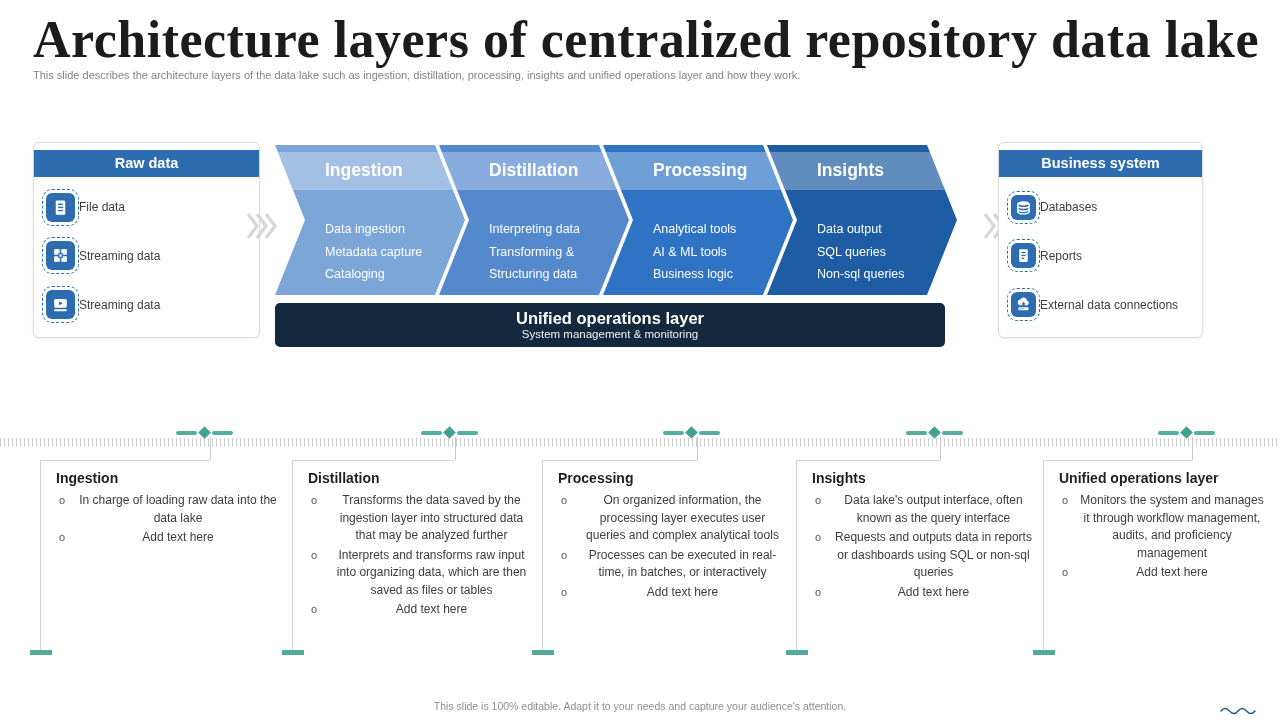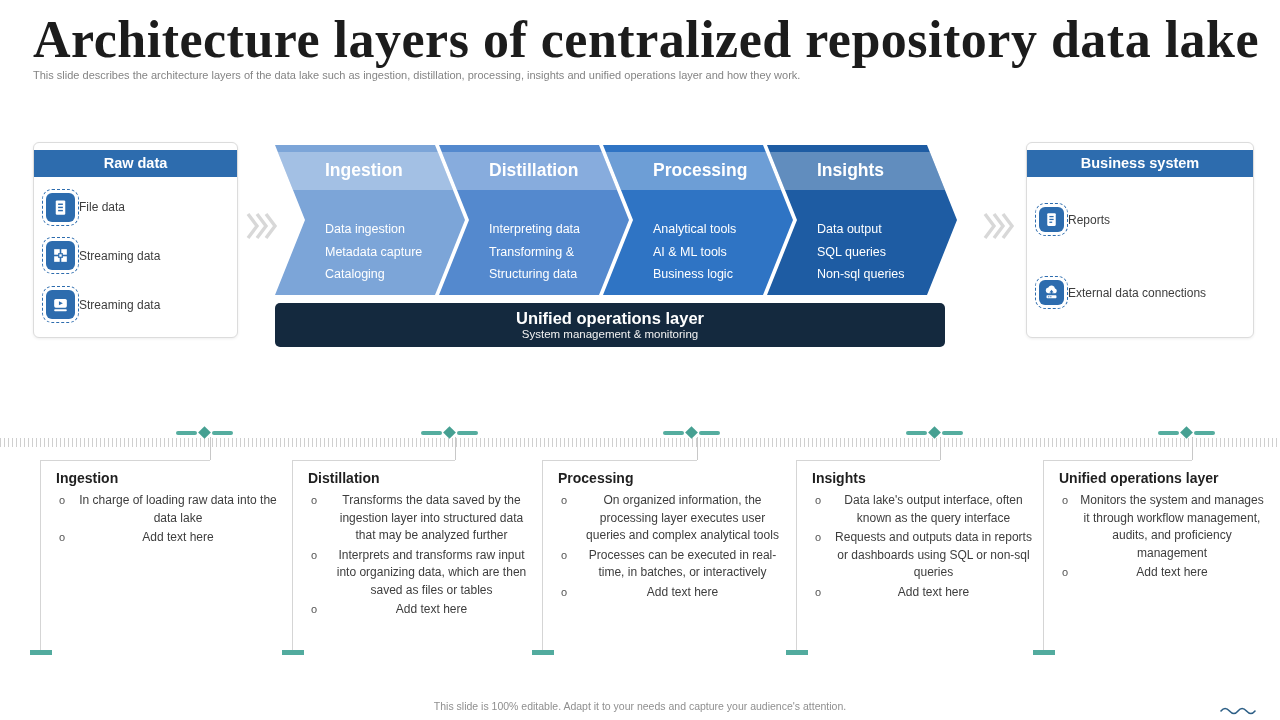--- a/index.html
+++ b/index.html
@@ -66,21 +66,21 @@
   
   .footer-note { left:0; right:0; top:700px; text-align:center; font-size:10.5px; color:#8f8f8f; }
   .squiggle { left:1220px; top:701px; }
 </style>
 </head>
 <body>
 
 <h1 class="abs slide-title">Architecture layers of centralized repository data lake</h1>
 <p class="abs slide-subtitle">This slide describes the architecture layers of the data lake such as ingestion, distillation, processing, insights and unified operations layer and how they work.</p>
 
-<div class="abs panel raw" style="left:33px; top:142px; width:205px; height:196px;">
+<div class="abs panel raw" style="left:33px; top:142px; width:227px; height:196px;">
   <div class="panel-header">Raw data</div>
   <div class="panel-body">
     <div class="panel-row">
       <span class="icon-wrap">
           <span class="icon-sq">
         <svg width="19" height="19" viewBox="0 0 24 24">
               <rect x="6" y="3" width="12" height="18" rx="1.5" fill="#fff"></rect>
               <rect x="9" y="7" width="6" height="1.8" fill="#2d6cae"></rect>
               <rect x="9" y="11" width="6" height="1.8" fill="#2d6cae"></rect>
               <rect x="9" y="15" width="6" height="1.8" fill="#2d6cae"></rect>
@@ -171,23 +171,36 @@
       <li>Non-sql queries</li>
     </ul>
   </div>
 </div>
 
 <div class="abs unified-bar" style="background-color: rgb(20, 41, 62);">
   <div class="unified-title">Unified operations layer</div>
   <div class="unified-sub">System management &amp; monitoring</div>
 </div>
 
-<div class="abs panel biz" style="left:1026px; top:142px; width:228px; height:196px;">
+<div class="abs panel biz" style="left:998px; top:142px; width:205px; height:196px;">
   <div class="panel-header">Business system</div>
   <div class="panel-body">
+    <div class="panel-row">
+      <span class="icon-wrap">
+          <span class="icon-sq">
+        <svg width="17" height="17" viewBox="0 0 24 24">
+              <ellipse cx="12" cy="6" rx="8" ry="3" fill="#fff"></ellipse>
+              <path d="M4 9.5c0 1.6 3.6 3 8 3s8-1.4 8-3" fill="none" stroke="#fff" stroke-width="2.4"></path>
+              <path d="M4 14c0 1.6 3.6 3 8 3s8-1.4 8-3" fill="none" stroke="#fff" stroke-width="2.4"></path>
+              <path d="M4 6v12c0 1.6 3.6 3 8 3s8-1.4 8-3V6" fill="none" stroke="#fff" stroke-width="2"></path>
+            </svg>
+      </span>
+        </span>
+      <span class="panel-label">Databases</span>
+    </div>
     <div class="panel-row">
       <span class="icon-wrap">
           <span class="icon-sq">
         <svg width="17" height="17" viewBox="0 0 24 24">
               <rect x="6" y="3" width="12" height="18" rx="1.5" fill="#fff"></rect>
               <rect x="9" y="7" width="6" height="1.8" fill="#2d6cae"></rect>
               <rect x="9" y="11" width="6" height="1.8" fill="#2d6cae"></rect>
               <rect x="9" y="15" width="4" height="1.8" fill="#2d6cae"></rect>
             </svg>
       </span>

